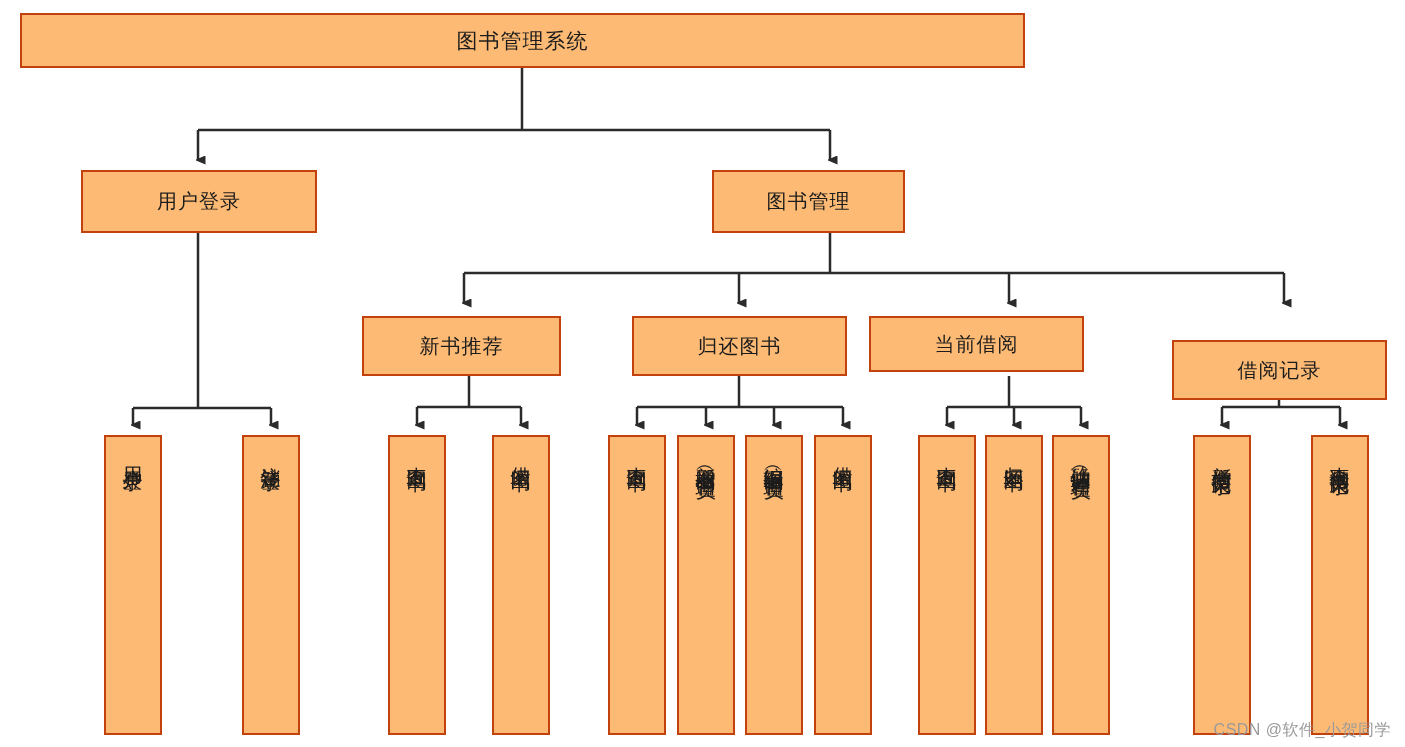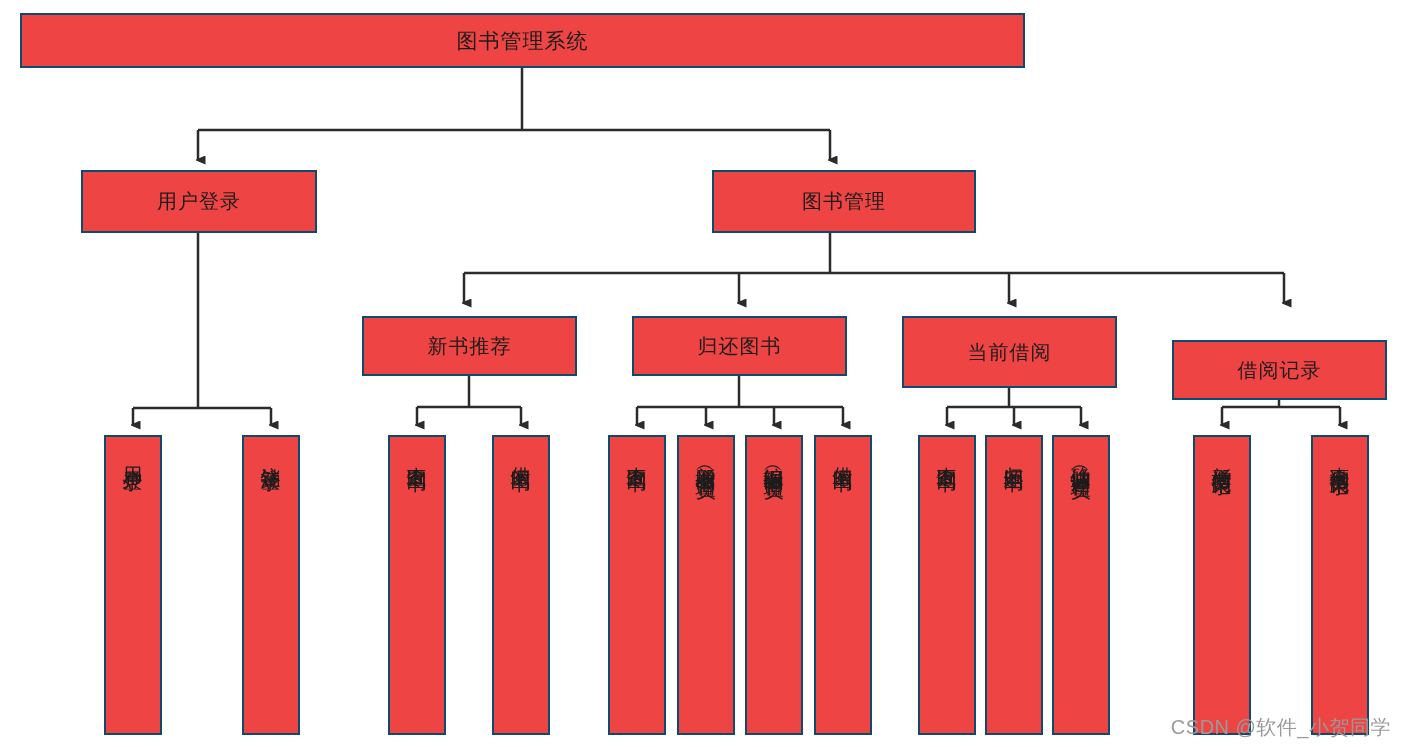--- a/index.html
+++ b/index.html
@@ -21,22 +21,22 @@
     position: absolute;
     left: 0;
     top: 0;
     width: 1405px;
     height: 747px;
     pointer-events: none;
   }
   .node {
     position: absolute;
     box-sizing: border-box;
-    background: #ef4444;
-    border: 2px solid #0c4a6e;
+    background: #fdba74;
+    border: 2px solid #c2410c;
     display: flex;
     align-items: center;
     justify-content: center;
     color: #1c1c1c;
     z-index: 2;
     font-family: Liberation Serif, serif;
   }
   .node.root {
     font-size: 21px;
   }
@@ -61,21 +61,21 @@
     display: block;
   }
   .hlabel {
     white-space: nowrap;
     letter-spacing: 1px;
   }
   #watermark {
     position: absolute;
     right: 14px;
     bottom: 6px;
-    font-size: 20px;
+    font-size: 16px;
     color: #9a9a9a;
     letter-spacing: 0.5px;
     z-index: 5;
     white-space: nowrap;
   }
 </style>
 </head>
 <body>
 
 <div id="canvas">
@@ -130,31 +130,31 @@
     </g>
   </svg>
 
   <div class="node root" style="left:20px; top:13px; width:1005px; height:55px;">
     <span class="hlabel">图书管理系统</span>
   </div>
 
   <div class="node lvl2" style="left:81px; top:170px; width:236px; height:63px;">
     <span class="hlabel">用户登录</span>
   </div>
-  <div class="node lvl2" style="left:712px; top:170px; width:264px; height:63px;">
+  <div class="node lvl2" style="left:712px; top:170px; width:193px; height:63px;">
     <span class="hlabel">图书管理</span>
   </div>
 
-  <div class="node lvl3" style="left:362px; top:316px; width:215px; height:60px;justify-content:center;">
+  <div class="node lvl3" style="left:362px; top:316px; width:199px; height:60px;justify-content:center;">
     <span class="hlabel">新书推荐</span>
   </div>
   <div class="node lvl3" style="left:632px; top:316px; width:215px; height:60px;">
     <span class="hlabel">归还图书</span>
   </div>
-  <div class="node lvl3" style="left:902px; top:316px; width:215px; height:72px;">
+  <div class="node lvl3" style="left:869px; top:316px; width:215px; height:56px;">
     <span class="hlabel">当前借阅</span>
   </div>
   <div class="node lvl3" style="left:1172px; top:316px; width:215px; height:60px;margin-top:24px;">
     <span class="hlabel">借阅记录</span>
   </div>
 
   <div class="node leaf" style="left:104px; top:435px; width:58px; height:300px;">
     <span class="vlabel">用户登录</span>
   </div>
   <div class="node leaf" style="left:242px; top:435px; width:58px; height:300px;">

